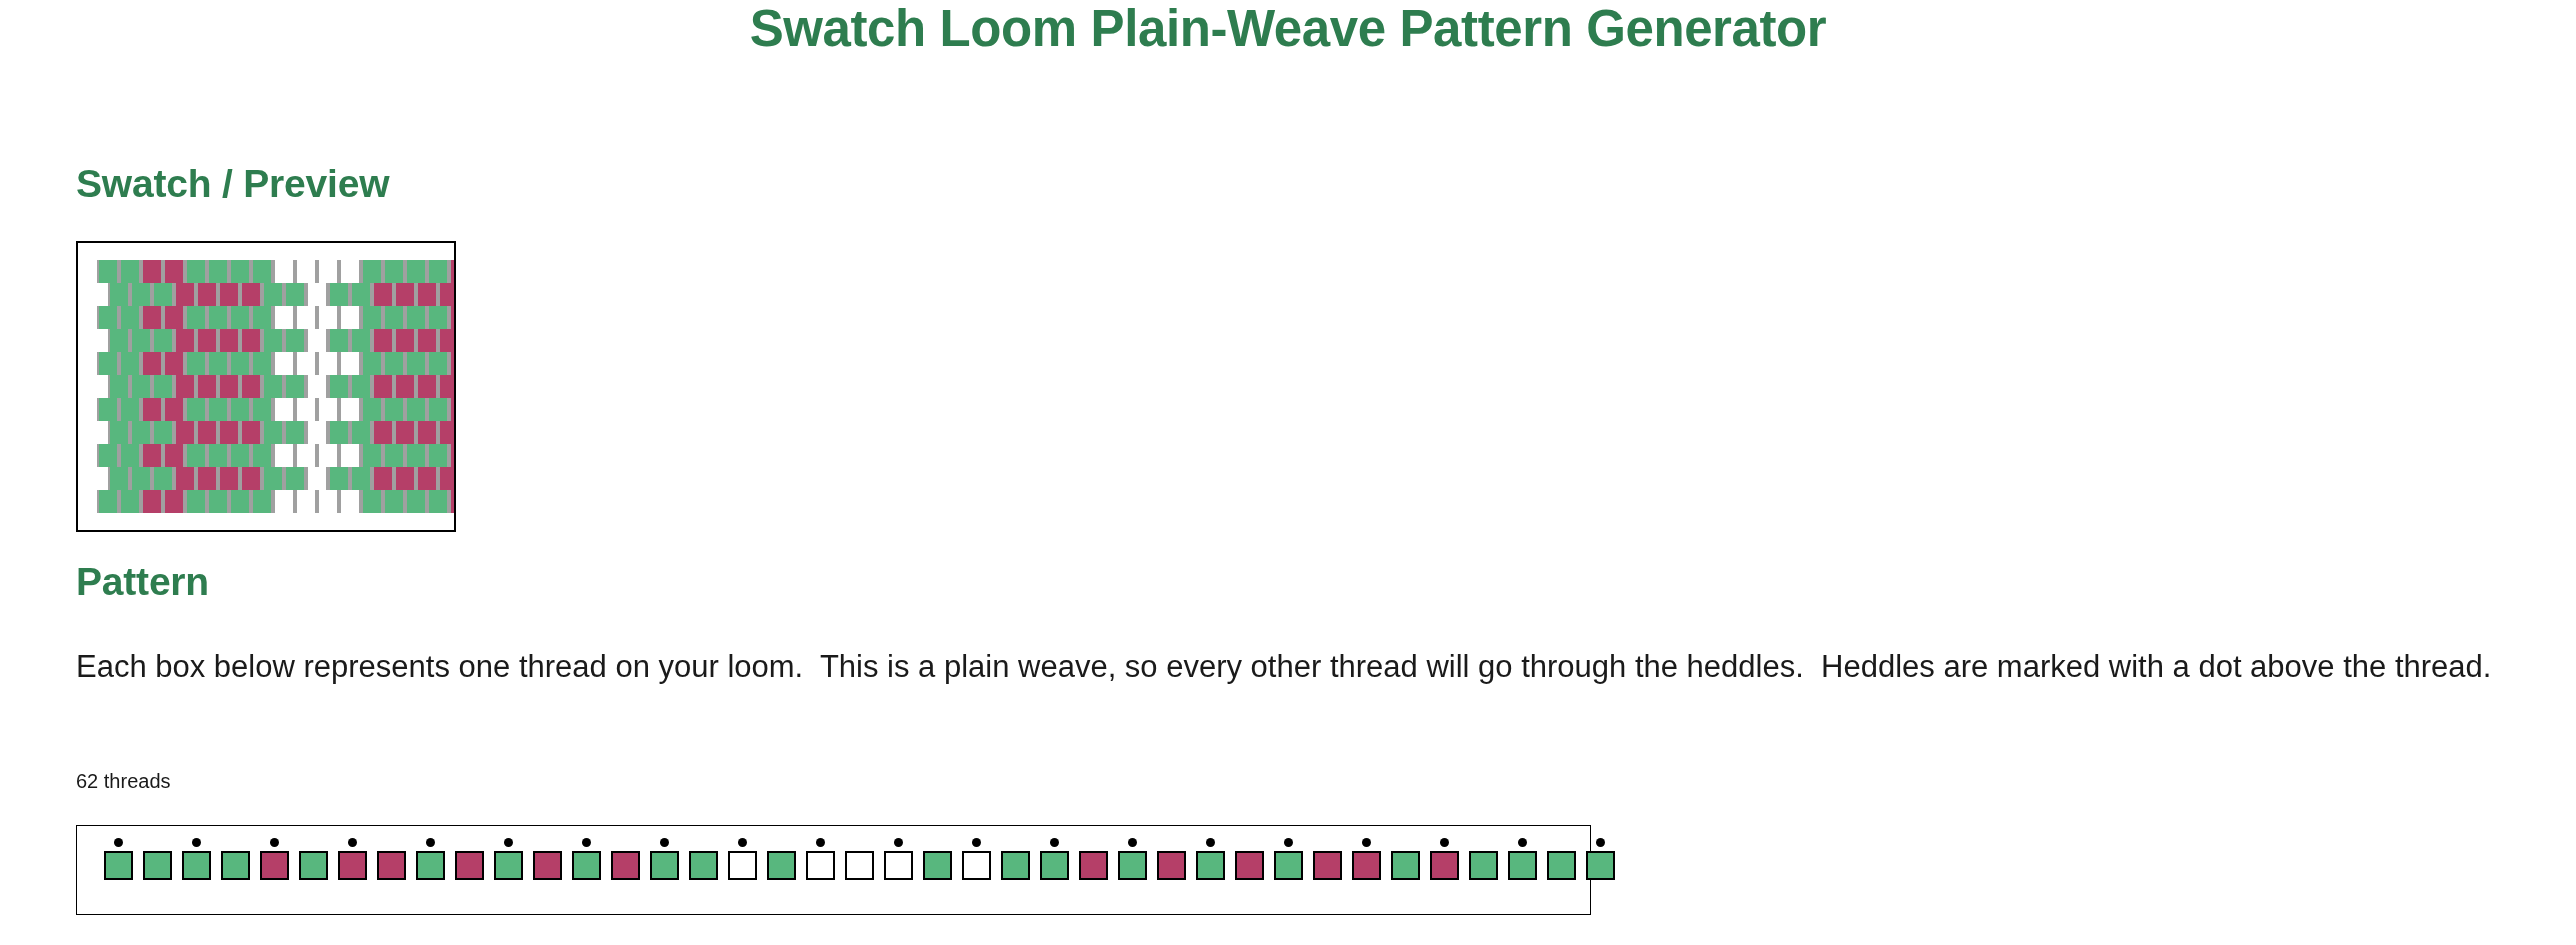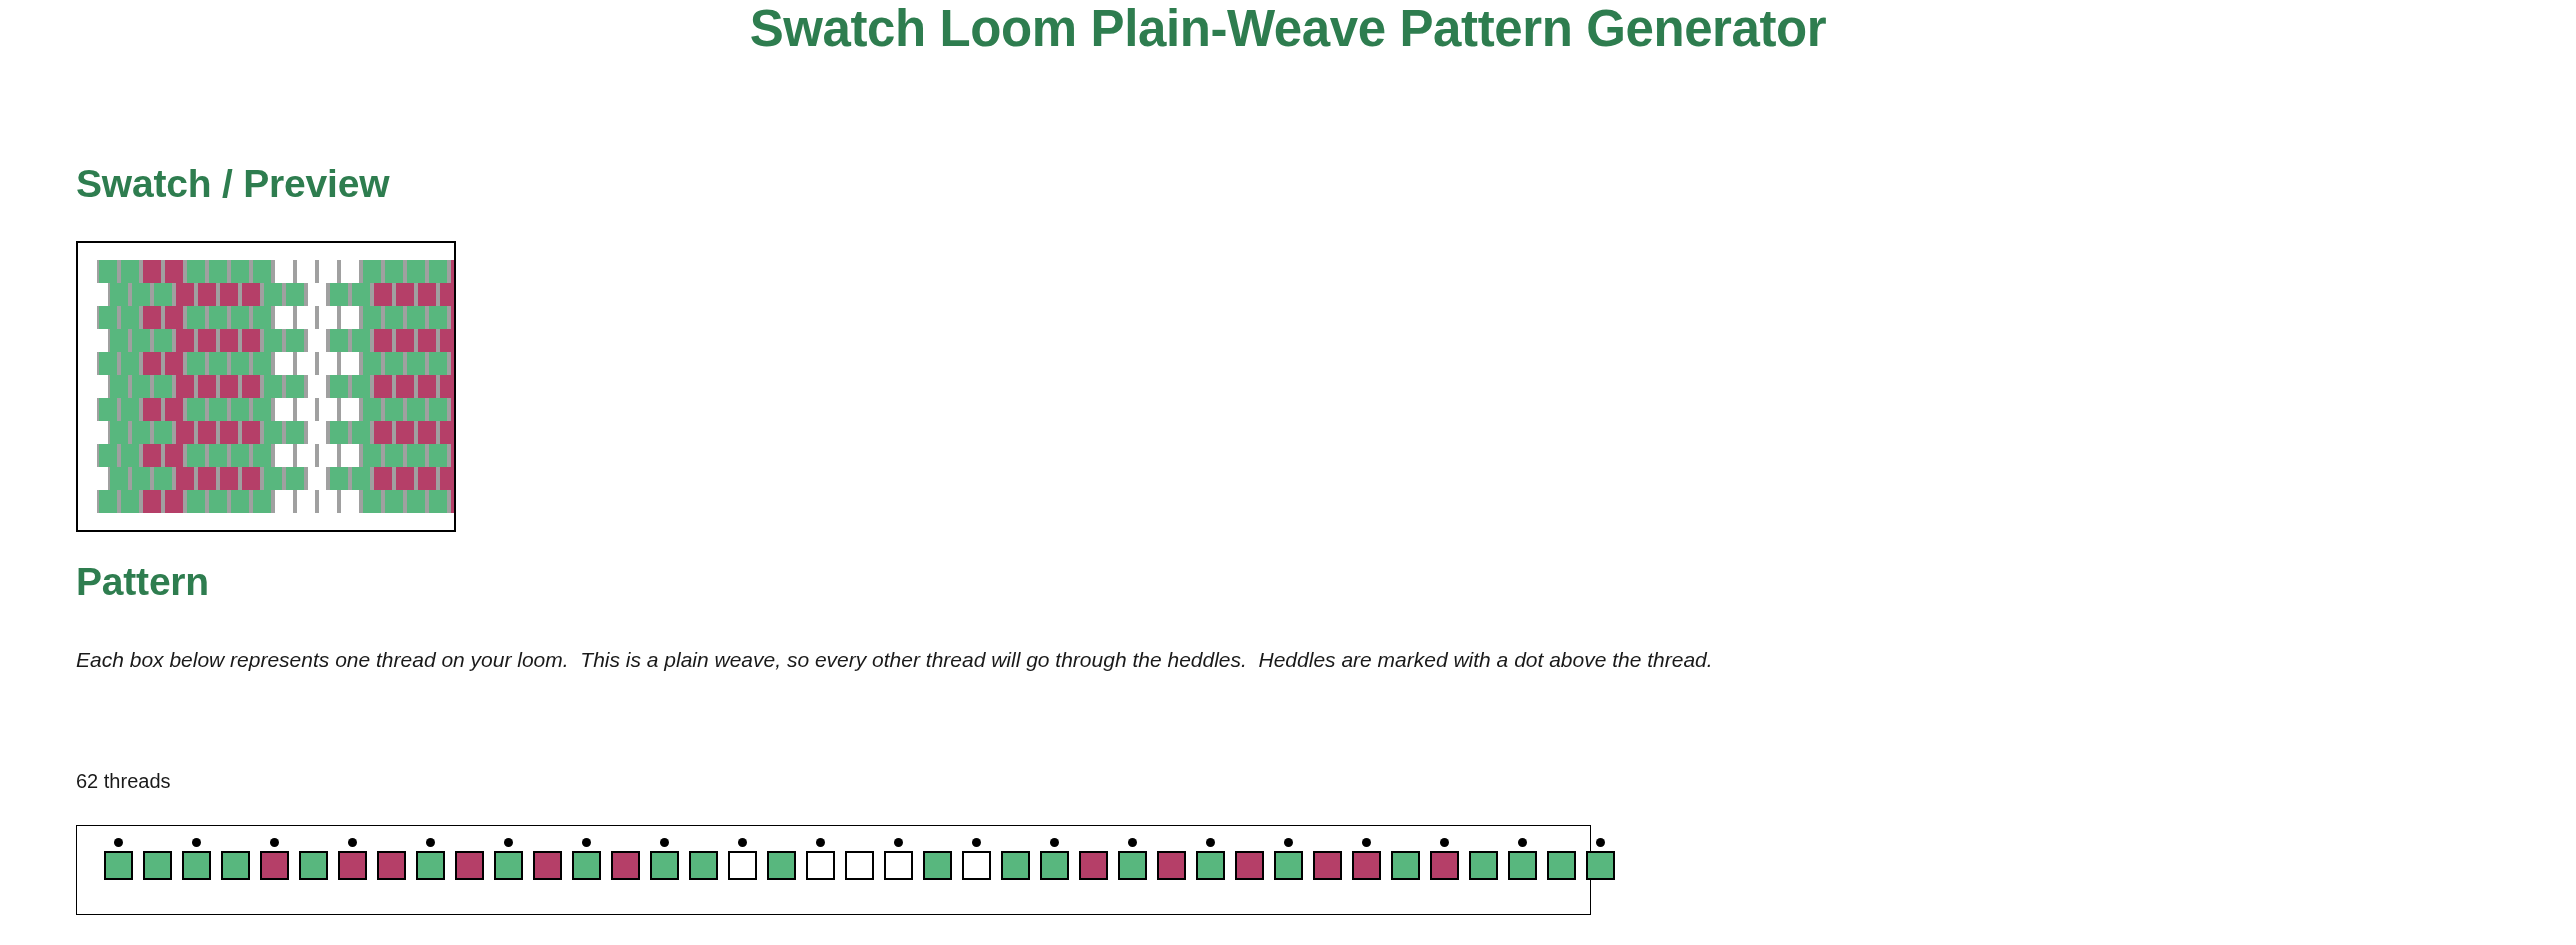--- a/index.html
+++ b/index.html
@@ -73,25 +73,24 @@
     border-bottom: none;
     flex: 0 0 auto;
   }
 
   
   .desc {
     position: absolute;
     left: 76px; top: 645px;
     width: 2420px;
     color: #1a1a1a;
-    font-size: 21px;
+    font-size: 31px;
     line-height: 1.45;
     margin: 0;
     white-space: pre-wrap;
-    font-style: italic;
   }
   .thread-count {
     position: absolute;
     left: 76px; top: 771px;
     color: #1a1a1a;
     font-size: 20px;
     line-height: 1.0;
   }
 
   

